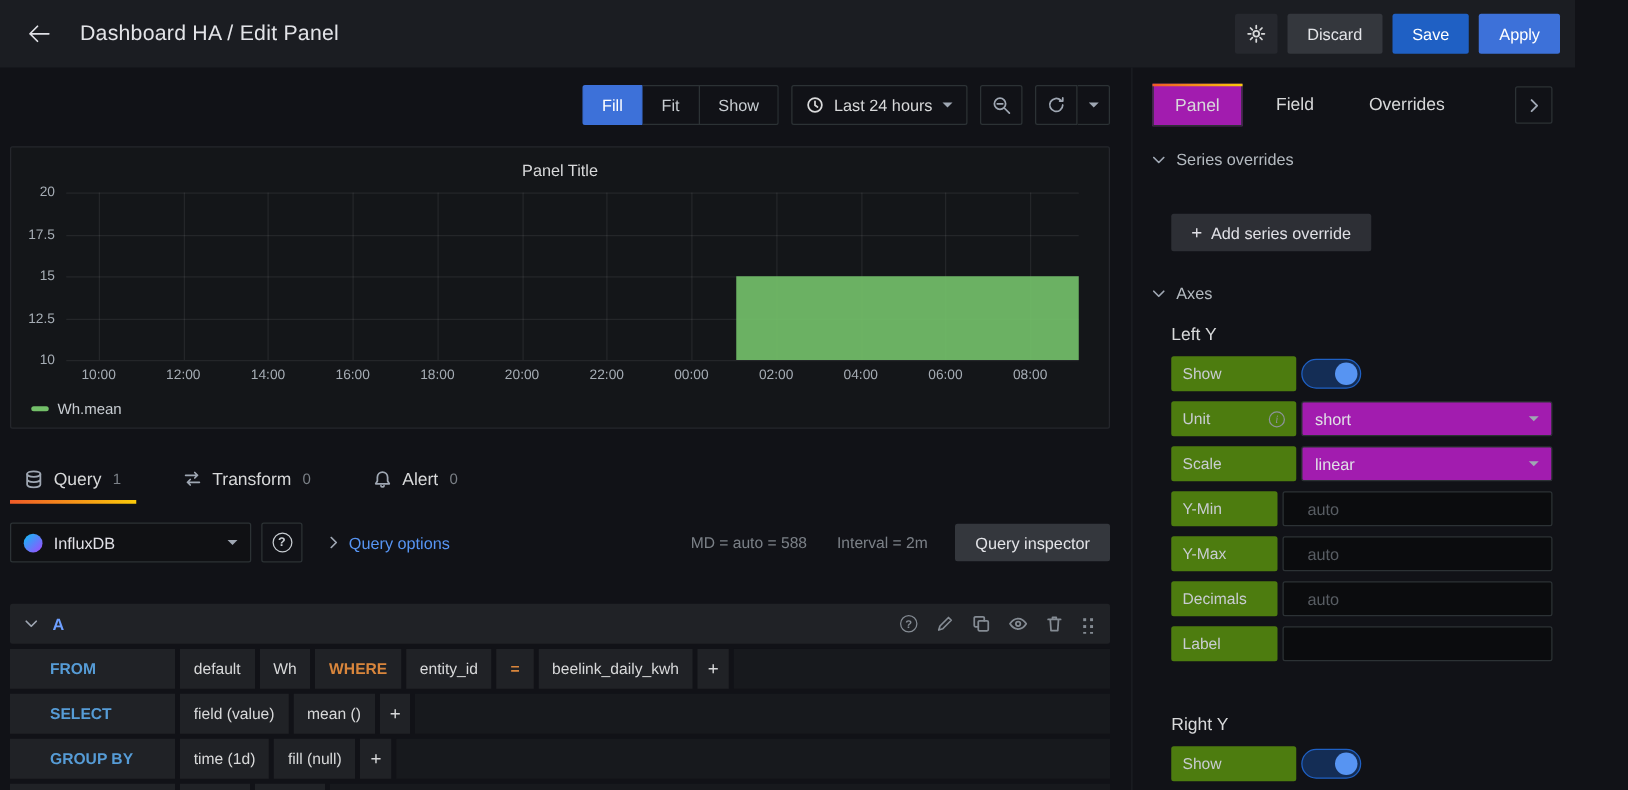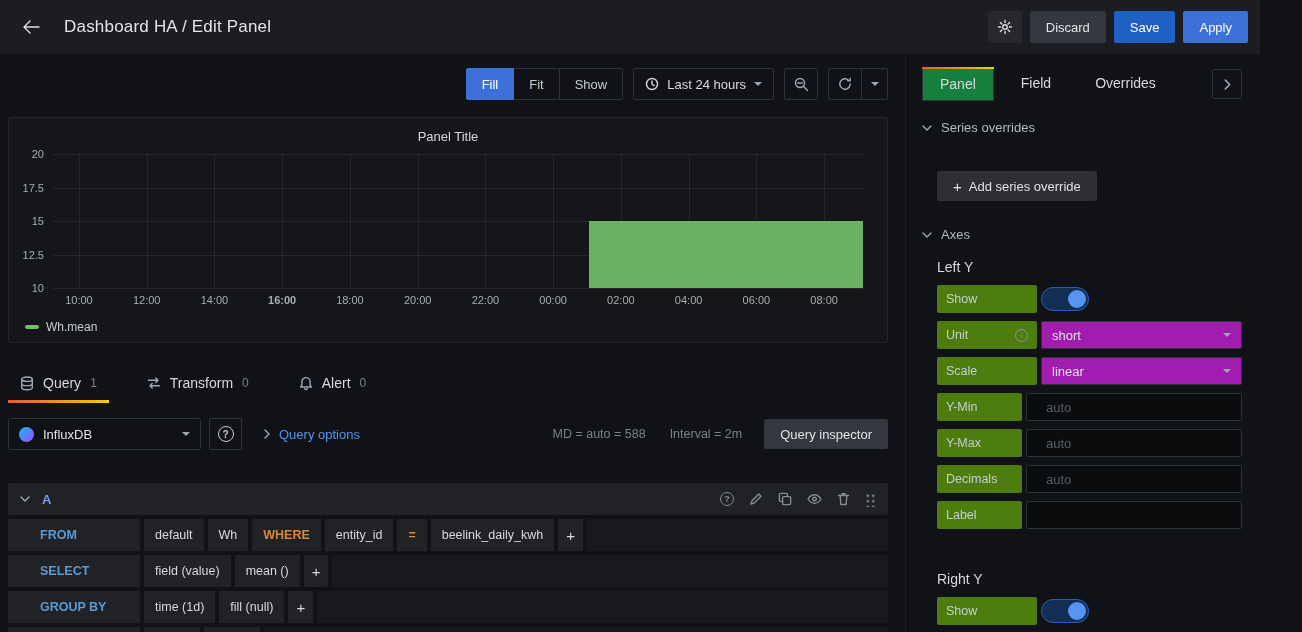--- a/index.html
+++ b/index.html
@@ -86,21 +86,21 @@
 .chip-kw{width:132px;padding-left:32px;color:var(--kw-blue,#569cd6);font-weight:600}
 .chip-orange{color:var(--kw-orange,#d9863c);font-weight:600}
 .chip-add{min-width:24px;justify-content:center;padding:0 8px}
 .chip-add::after{content:"+";font-size:15px;color:#d8d9da}
 .chip-filler{flex:1;background:#17191d}
 .chip-blank{min-width:56px}
 
 
 .opt-tabs{flex:0 0 56px;display:flex;align-items:flex-start;padding-top:13px;gap:10px}
 .opt-tab{font-size:14px;color:#d8d9da;padding:8px 17px;cursor:pointer;position:relative}
-.opt-tab.active{border:1px solid #2c3235;background:#15803d}
+.opt-tab.active{border:1px solid #2c3235;background:#a21caf}
 .opt-tab.active::before{content:"";position:absolute;top:-1px;left:-1px;right:-1px;height:2px;background:linear-gradient(90deg,var(--underline-a,#f05a28),var(--underline-b,#fbca0a))}
 .pane-collapse{margin-left:auto;width:30px;height:30px;margin-top:2px;border:1px solid #2c3235;background:transparent;border-radius:2px;color:#9fa7b3;display:flex;align-items:center;justify-content:center;cursor:pointer}
 .section-header{margin-top:10px;display:flex;align-items:center;gap:9px;font-size:13px;font-weight:500;color:#b4bac0;cursor:pointer}
 .add-override{margin-top:36px;margin-left:15px;align-self:flex-start;height:30px;background:#2d2f35;border:none;border-radius:2px;color:#e0e0e6;font-size:13px;font-weight:500;padding:0 16px;display:flex;align-items:center;gap:7px;cursor:pointer;font-family:inherit}
 .add-override::before{content:"+";font-size:15px}
 .section-header.axes{margin-top:26px}
 .subhead{margin:17px 0 0 15px;font-size:14px;color:#d8d9da}
 .subhead.righty{margin-top:42px}
 .form-rows{margin:10px 0 0 15px;display:flex;flex-direction:column;gap:8px}
 .form-row{display:flex;gap:4px;height:28px}
@@ -189,21 +189,21 @@
               <div class="y-tick" style="top: 75%;">12.5</div>
               <div class="hline" style="top: 100%;"></div>
               <div class="y-tick" style="top: 100%;">10</div>
               <div class="vline" style="left: 3.2%;"></div>
               <div class="x-tick" style="left: 3.2%;">10:00</div>
               <div class="vline" style="left: 11.5636%;"></div>
               <div class="x-tick" style="left: 11.5636%;">12:00</div>
               <div class="vline" style="left: 19.9273%;"></div>
               <div class="x-tick" style="left: 19.9273%;">14:00</div>
               <div class="vline" style="left: 28.2909%;"></div>
-              <div class="x-tick" style="left: 28.2909%; font-weight: bold;">16:00</div>
+              <div class="x-tick" style="left: 28.2909%;">16:00</div>
               <div class="vline" style="left: 36.6545%;"></div>
               <div class="x-tick" style="left: 36.6545%;">18:00</div>
               <div class="vline" style="left: 45.0182%;"></div>
               <div class="x-tick" style="left: 45.0182%;">20:00</div>
               <div class="vline" style="left: 53.3818%;"></div>
               <div class="x-tick" style="left: 53.3818%;">22:00</div>
               <div class="vline" style="left: 61.7455%;"></div>
               <div class="x-tick" style="left: 61.7455%;">00:00</div>
               <div class="vline" style="left: 70.1091%;"></div>
               <div class="x-tick" style="left: 70.1091%;">02:00</div>

